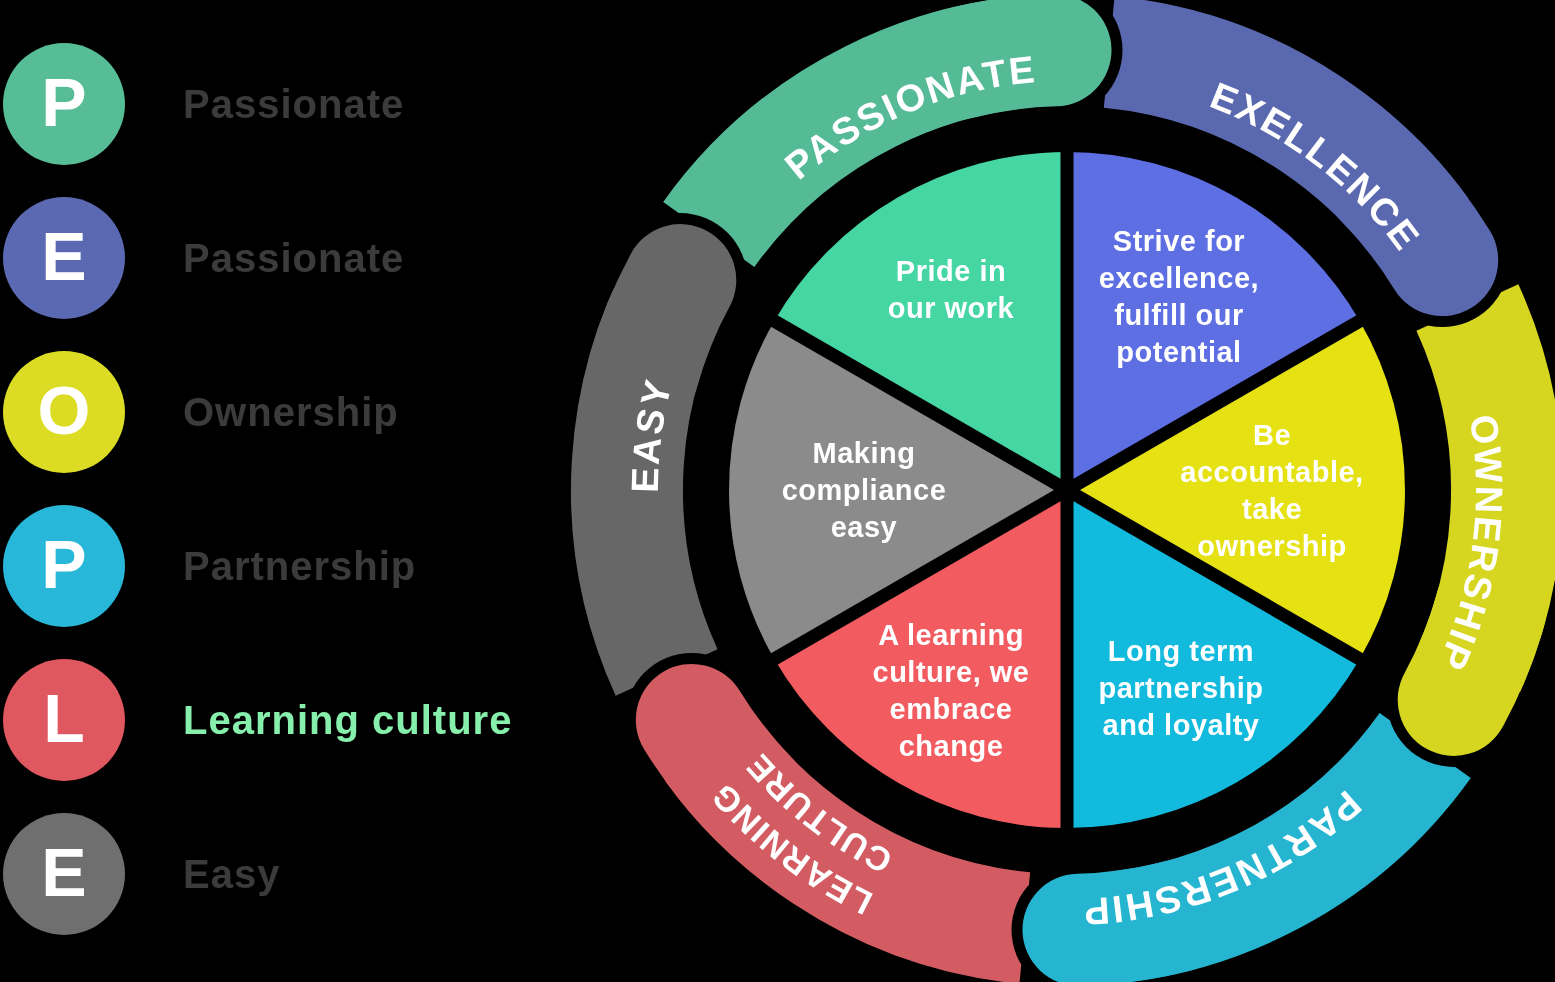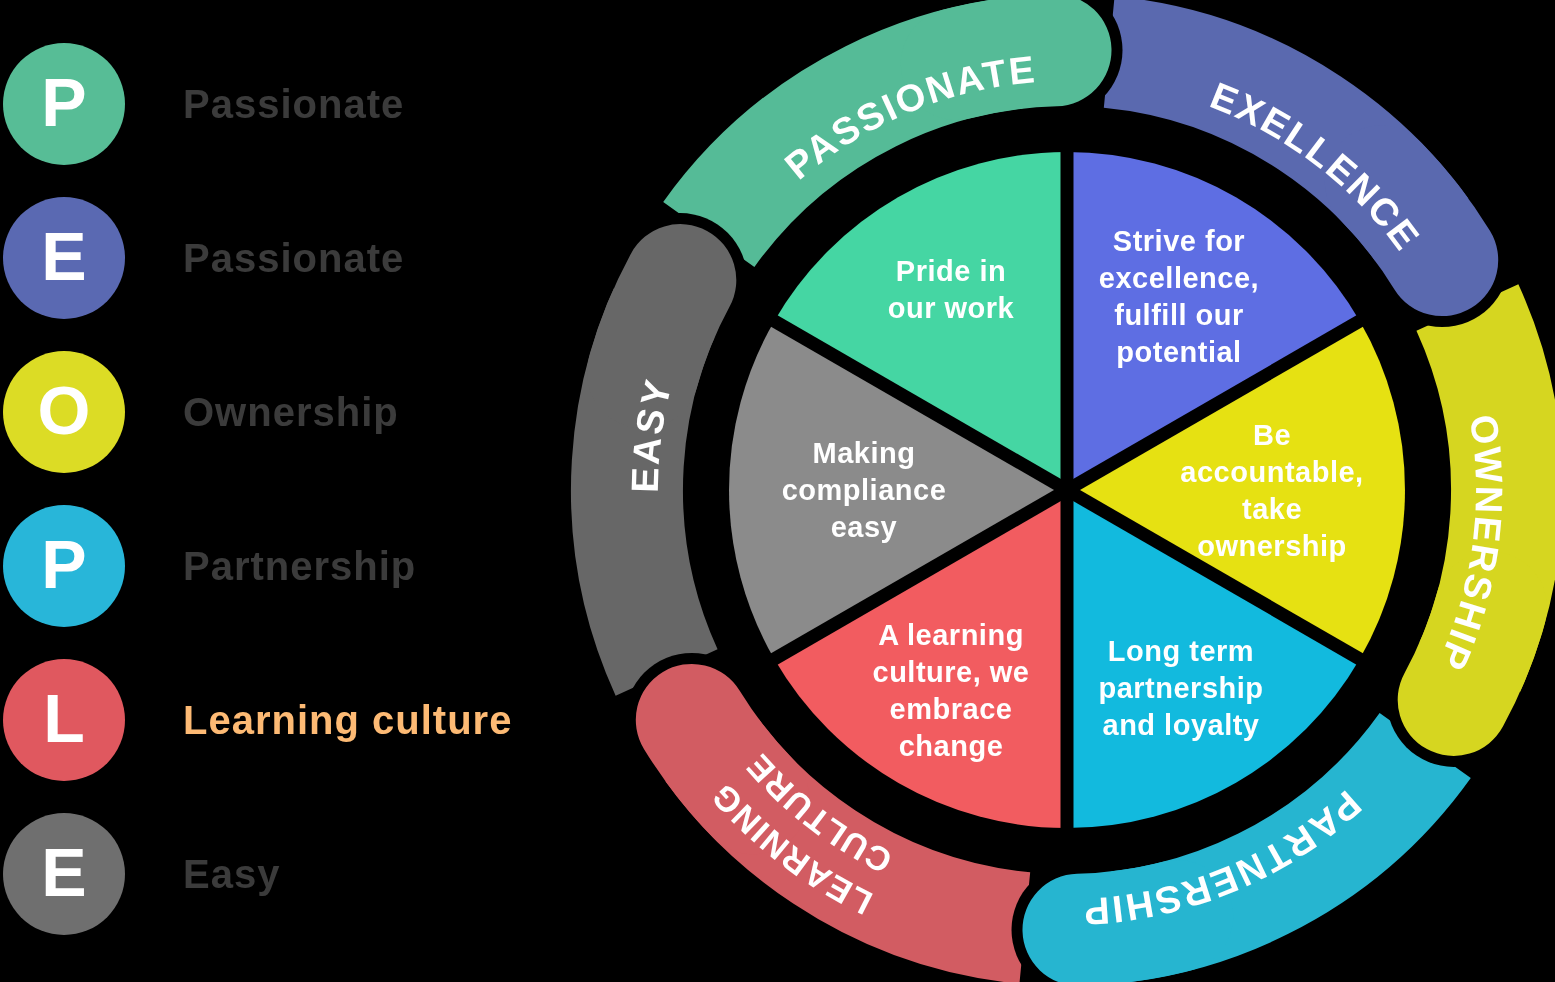--- a/index.html
+++ b/index.html
@@ -53,21 +53,21 @@
   <div class="legend-row">
     <div class="legend-circle" style="background: rgb(40, 182, 217);">
         <span class="legend-letter" style="color: rgb(255, 255, 255);">P</span>
       </div>
     <div class="legend-label" style="color: rgb(59, 59, 59);">Partnership</div>
   </div>
   <div class="legend-row">
     <div class="legend-circle" style="background: rgb(224, 88, 95);">
         <span class="legend-letter" style="color: rgb(255, 255, 255);">L</span>
       </div>
-    <div class="legend-label" style="color: #fdba74;">Learning culture</div>
+    <div class="legend-label" style="color: #86efac;">Learning culture</div>
   </div>
   <div class="legend-row">
     <div class="legend-circle" style="background: rgb(111, 111, 111);">
         <span class="legend-letter" style="color: rgb(255, 255, 255);">E</span>
       </div>
     <div class="legend-label" style="color: rgb(59, 59, 59);">Easy</div>
   </div>
 </div>
 
 <svg id="wheel-svg" class="wheel" viewBox="0 0 1555 982" width="1555" height="982">

